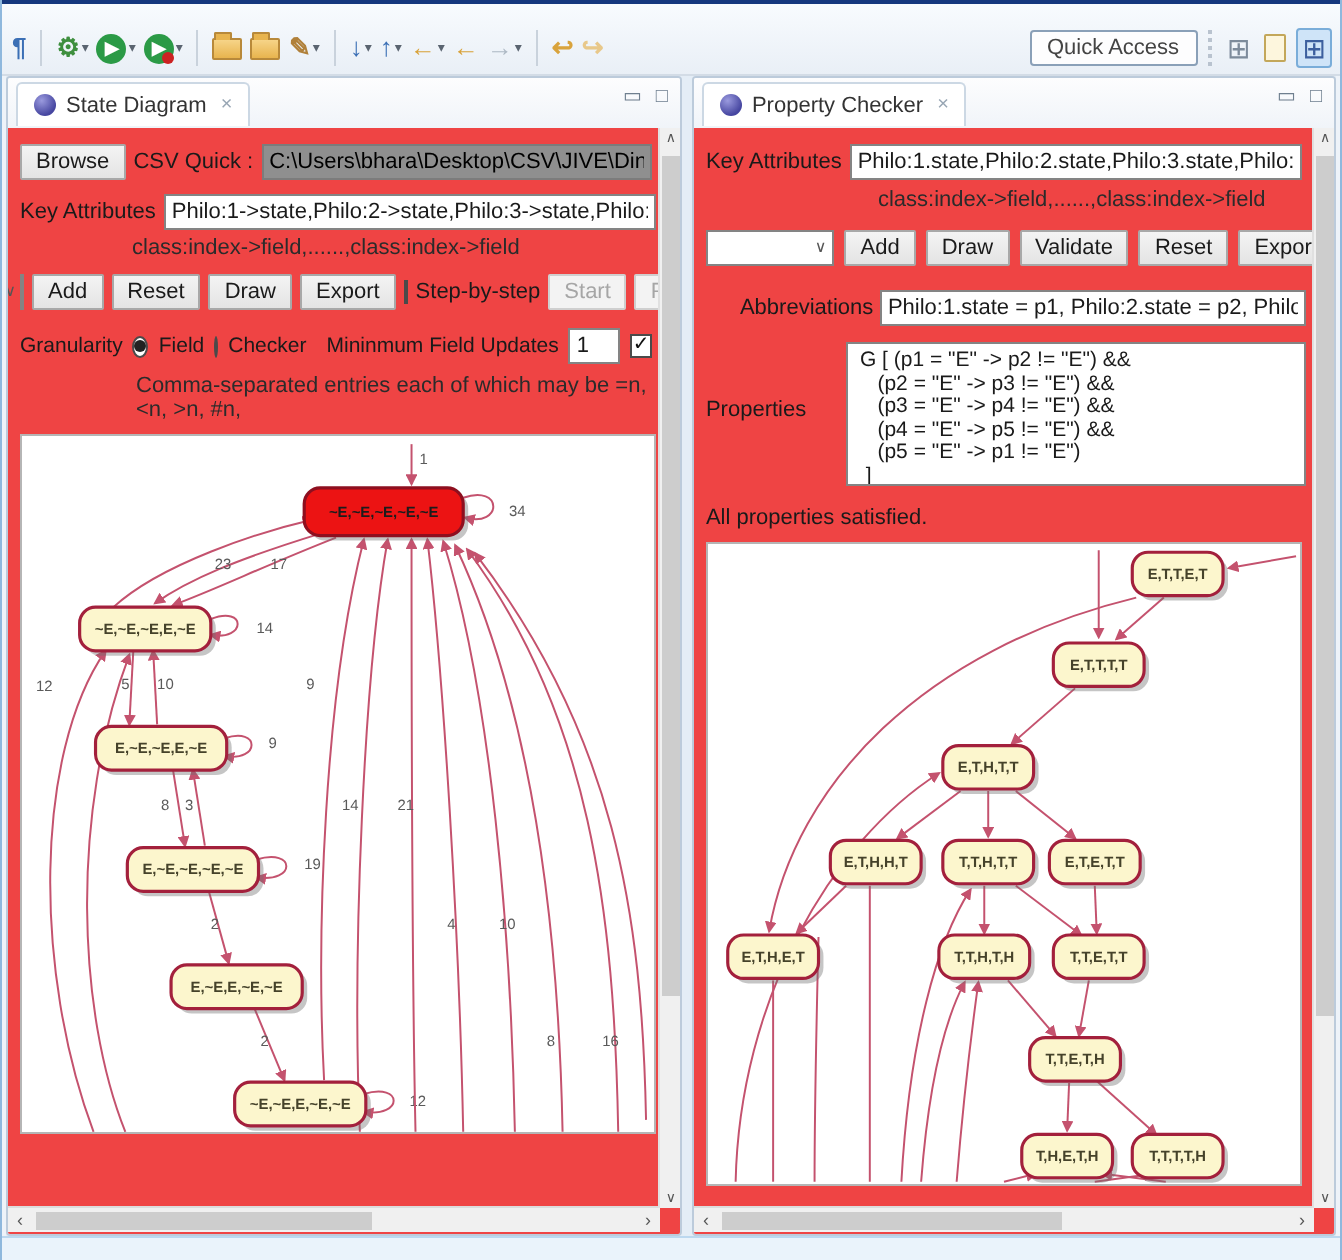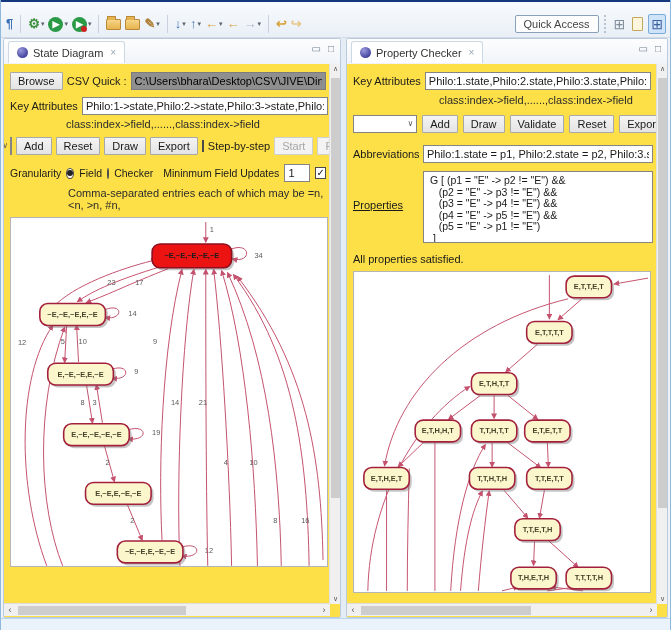--- a/index.html
+++ b/index.html
@@ -38,21 +38,21 @@
   .panel.right{width:323px;}
   .tabbar{height:40px;background:linear-gradient(#fdfdfe,#e9eff6);
     border-bottom:1px solid #d5dee8;position:relative;}
   .tab{position:absolute;left:4px;top:2px;height:22px;padding:0 8px;background:#fff;
     border:1px solid #ccd8e4;border-bottom:none;border-radius:3px 3px 0 0;
     display:flex;align-items:center;gap:5px;font-size:11px;color:#333;}
   .sphere{width:11px;height:11px;border-radius:50%;
     background:radial-gradient(circle at 35% 30%,#9a9ade,#4646a0 70%);display:inline-block;}
   .tclose{color:#98a6b4;font-size:10px;margin-left:2px;}
   .minmax{position:absolute;right:6px;top:5px;display:flex;gap:7px;color:#6f7f8f;font-size:10px;line-height:10px;}
-  .content{position:absolute;top:25px;left:0;right:0;bottom:0;background:#fde047;overflow:hidden;}
+  .content{position:absolute;top:25px;left:0;right:0;bottom:0;background:#ef4444;overflow:hidden;}
   .frow{display:flex;align-items:center;gap:4px;padding-left:6px;white-space:nowrap;}
   .lbl{color:#1a1a1a;}
   .btn{background:linear-gradient(#f4f4f4,#e4e4e4);border:1px solid #a8a8a8;
     padding:2px 7px;font-size:11px;font-family:inherit;border-radius:1px;color:#1a1a1a;}
   .btn.disabled{color:#a6a6a6;background:#f3f3f3;border-color:#cfcfcf;}
   .tinput{border:1px solid #848484;height:18px;font-size:11px;font-family:inherit;
     padding:0 3px;background:#fff;color:#1a1a1a;}
   .path-field{background:#8f8f8f;border:1px solid #7c7c7c;color:#000;}
   .combo{position:relative;height:18px;background:#fff;border:1px solid #848484;}
   .combo .carrow{position:absolute;right:3px;top:3px;font-size:8px;color:#555;}
@@ -310,26 +310,26 @@
         <div class="frow" style="margin-top:9px;gap:5px;">
           <span class="combo" style="width:92px;">
             <span class="carrow">∨</span>
           </span>
           <button class="btn">Add</button>
           <button class="btn">Draw</button>
           <button class="btn">Validate</button>
           <button class="btn">Reset</button>
           <button class="btn">Export</button>
         </div>
-        <div class="frow" style="margin-top:12px;">
+        <div class="frow" style="margin-top:12px;margin-left:17px;">
           <span class="lbl" style="width:66px;">Abbreviations</span>
           <input class="tinput" style="flex: 1 1 0%; margin-right: 14px;" readonly="" value="Philo:1.state = p1, Philo:2.state = p2, Philo:3.state = p3, Philo:4.s">
         </div>
         <div class="frow" style="margin-top:8px;align-items:flex-start;">
-          <span class="lbl" style="width:66px;padding-top:28px;text-decoration:underline;">Properties</span>
+          <span class="lbl" style="width:66px;padding-top:28px;">Properties</span>
           <div class="props" style="flex:1;margin-right:14px;height:72px;">G [ (p1 = "E" -&gt; p2 != "E") &amp;&amp;
    (p2 = "E" -&gt; p3 != "E") &amp;&amp;
    (p3 = "E" -&gt; p4 != "E") &amp;&amp;
    (p4 = "E" -&gt; p5 != "E") &amp;&amp;
    (p5 = "E" -&gt; p1 != "E")
  ]</div>
         </div>
         <div class="lbl" style="margin:10px 0 0 6px;">All properties satisfied.</div>
         <svg id="right-graph" class="canvas" width="298" height="322" viewBox="0 0 300 322">
             <defs>

